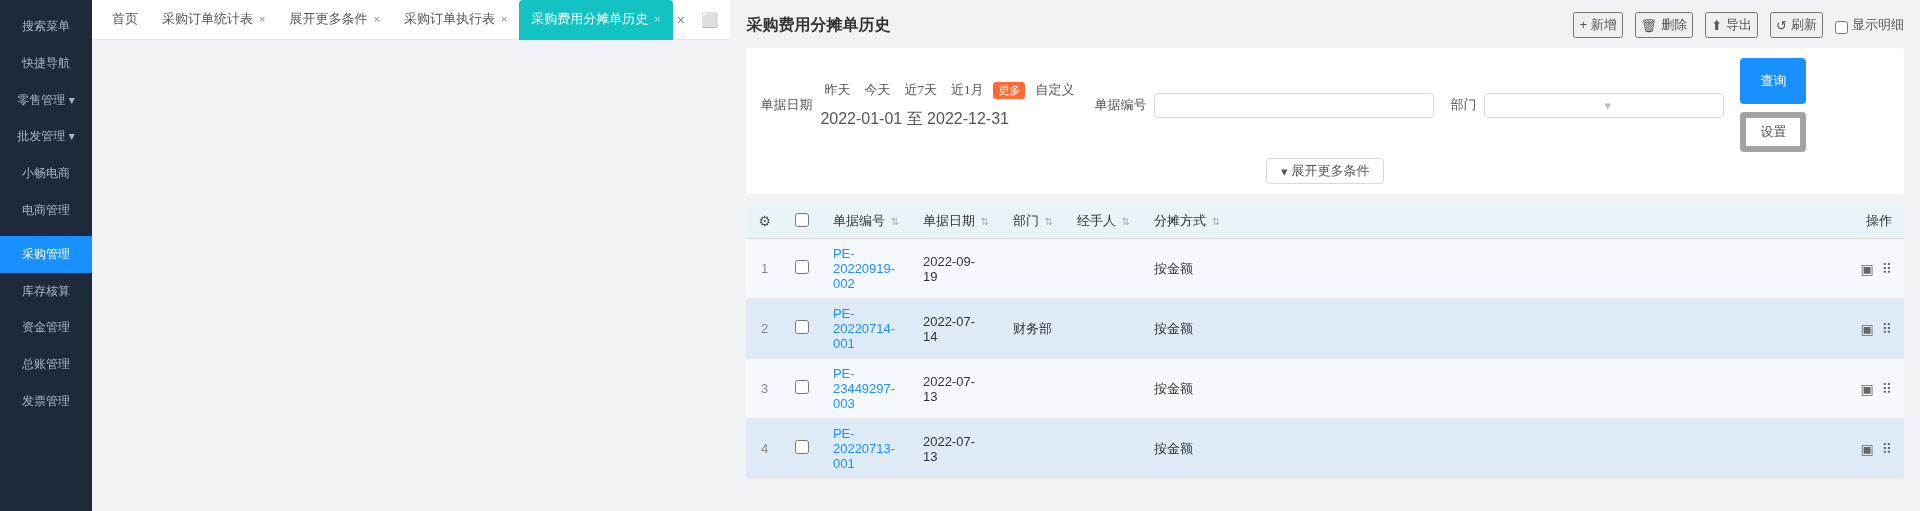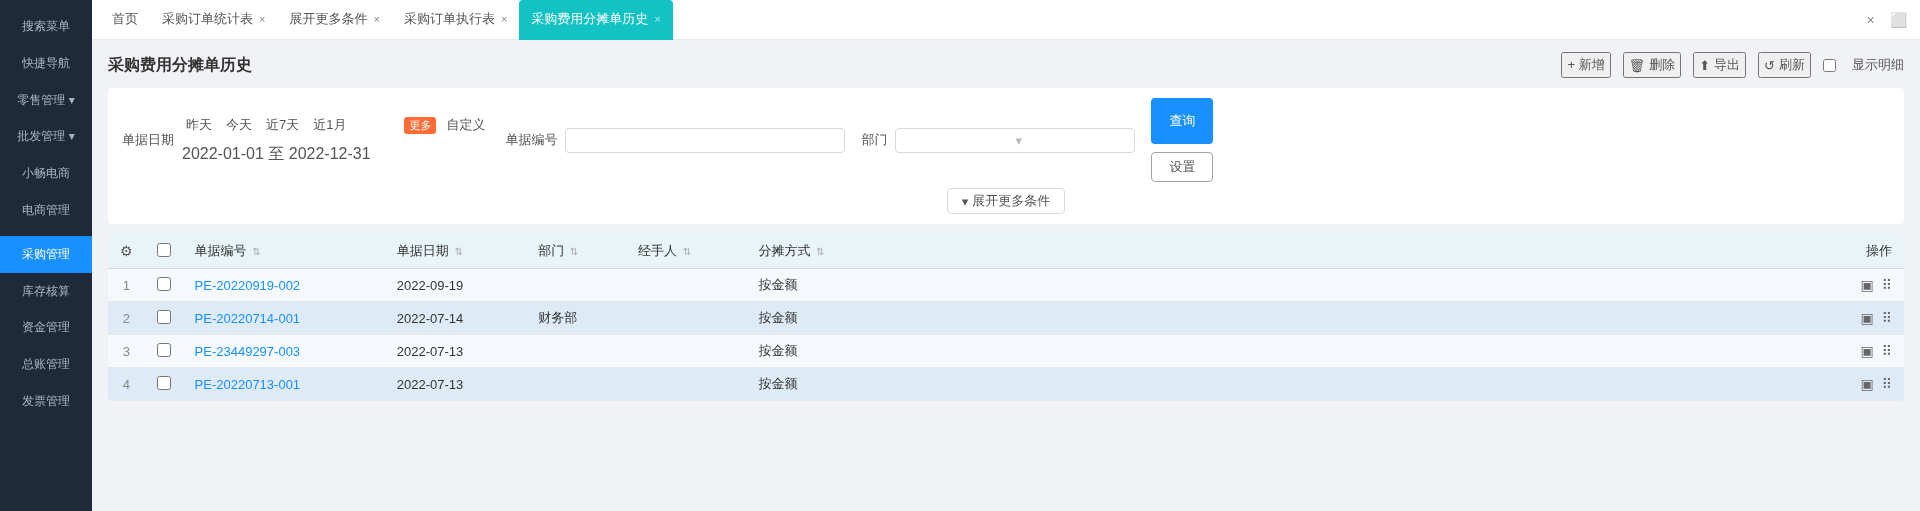--- a/index.html
+++ b/index.html
@@ -26,21 +26,21 @@
       color: #aab4c0;
       line-height: 1.4;
     }
     .sidebar-item.active { background: #1890ff; color: #fff; margin-top: 7px; }
     .sidebar-item .s-label { display: block; font-size: 12px; }
 
     
     .main {
       flex: 1;
       display: flex;
-      flex-direction: column;
+      flex-direction: row;
       overflow: hidden;
     }
 
     
     .tab-bar {
       background: #fff;
       display: flex;
       align-items: center;
       border-bottom: 1px solid #e8e8e8;
       padding: 0 8px;
@@ -110,21 +110,21 @@
     }
     .header-btn {
       display: flex;
       align-items: center;
       gap: 4px;
       font-size: 13px;
       color: #555;
       cursor: pointer;
       padding: 2px 4px;
     }
-    .show-cols-label { display: flex; align-items: center; gap: 16px; font-size: 13px; color: #555; cursor: pointer; }
+    .show-cols-label { display: flex; align-items: flex-end; gap: 4px; font-size: 13px; color: #555; cursor: pointer; }
 
     
     .filter-panel {
       background: #fff;
       border-radius: 4px;
       padding: 10px 14px;
       margin-bottom: 10px;
     }
     .filter-row {
       display: flex;
@@ -140,33 +140,33 @@
     .filter-label {
       color: #555;
       font-size: 13px;
       white-space: nowrap;
     }
     .date-shortcuts {
       display: flex;
       align-items: center;
       gap: 6px;
       font-size: 13px;
+      font-family: Liberation Serif, serif;
     }
     .date-shortcut {
       color: #555;
       cursor: pointer;
       padding: 1px 4px;
     }
     .date-shortcut.more {
       background: #ff6b35;
       color: #fff;
       border-radius: 3px;
       padding: 1px 5px;
       font-size: 11px;
-      margin-left: 48px;
     }
     .date-range-text {
       font-size: 16px;
       color: #555;
       margin-top: 9px;
     }
     .filter-input {
       border: 1px solid #d9d9d9;
       border-radius: 4px;
       padding: 4px 8px;
@@ -191,21 +191,21 @@
     .query-btn {
       background: #1890ff;
       color: #fff;
       border: none;
       border-radius: 4px;
       padding: 14px 18px;
       font-size: 13px;
       cursor: pointer;
     }
     .setting-btn {
-      border: 1px solid #a3a3a3;
+      border: 6px solid #a3a3a3;
       background: #fff;
       border-radius: 4px;
       padding: 5px 14px;
       font-size: 13px;
       color: #555;
       cursor: pointer;
       margin-top: 4px;
     }
 
     .expand-row {

